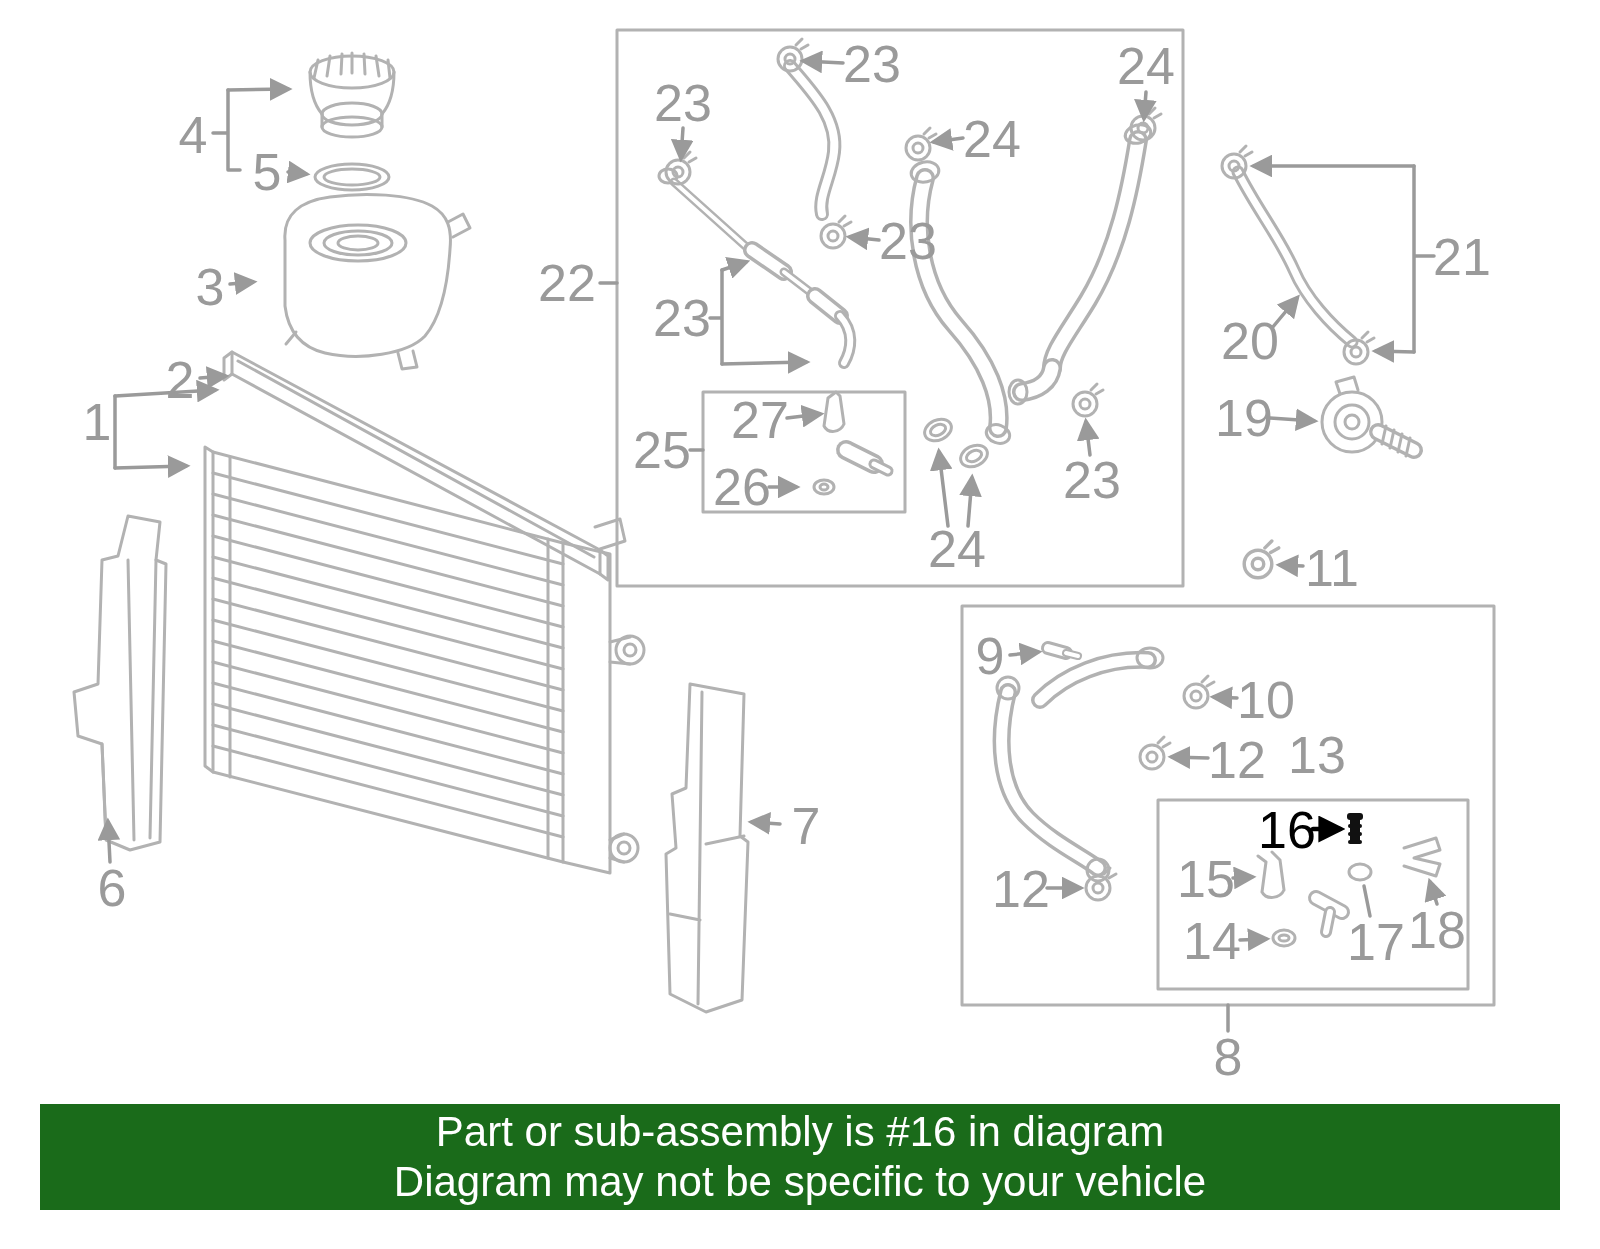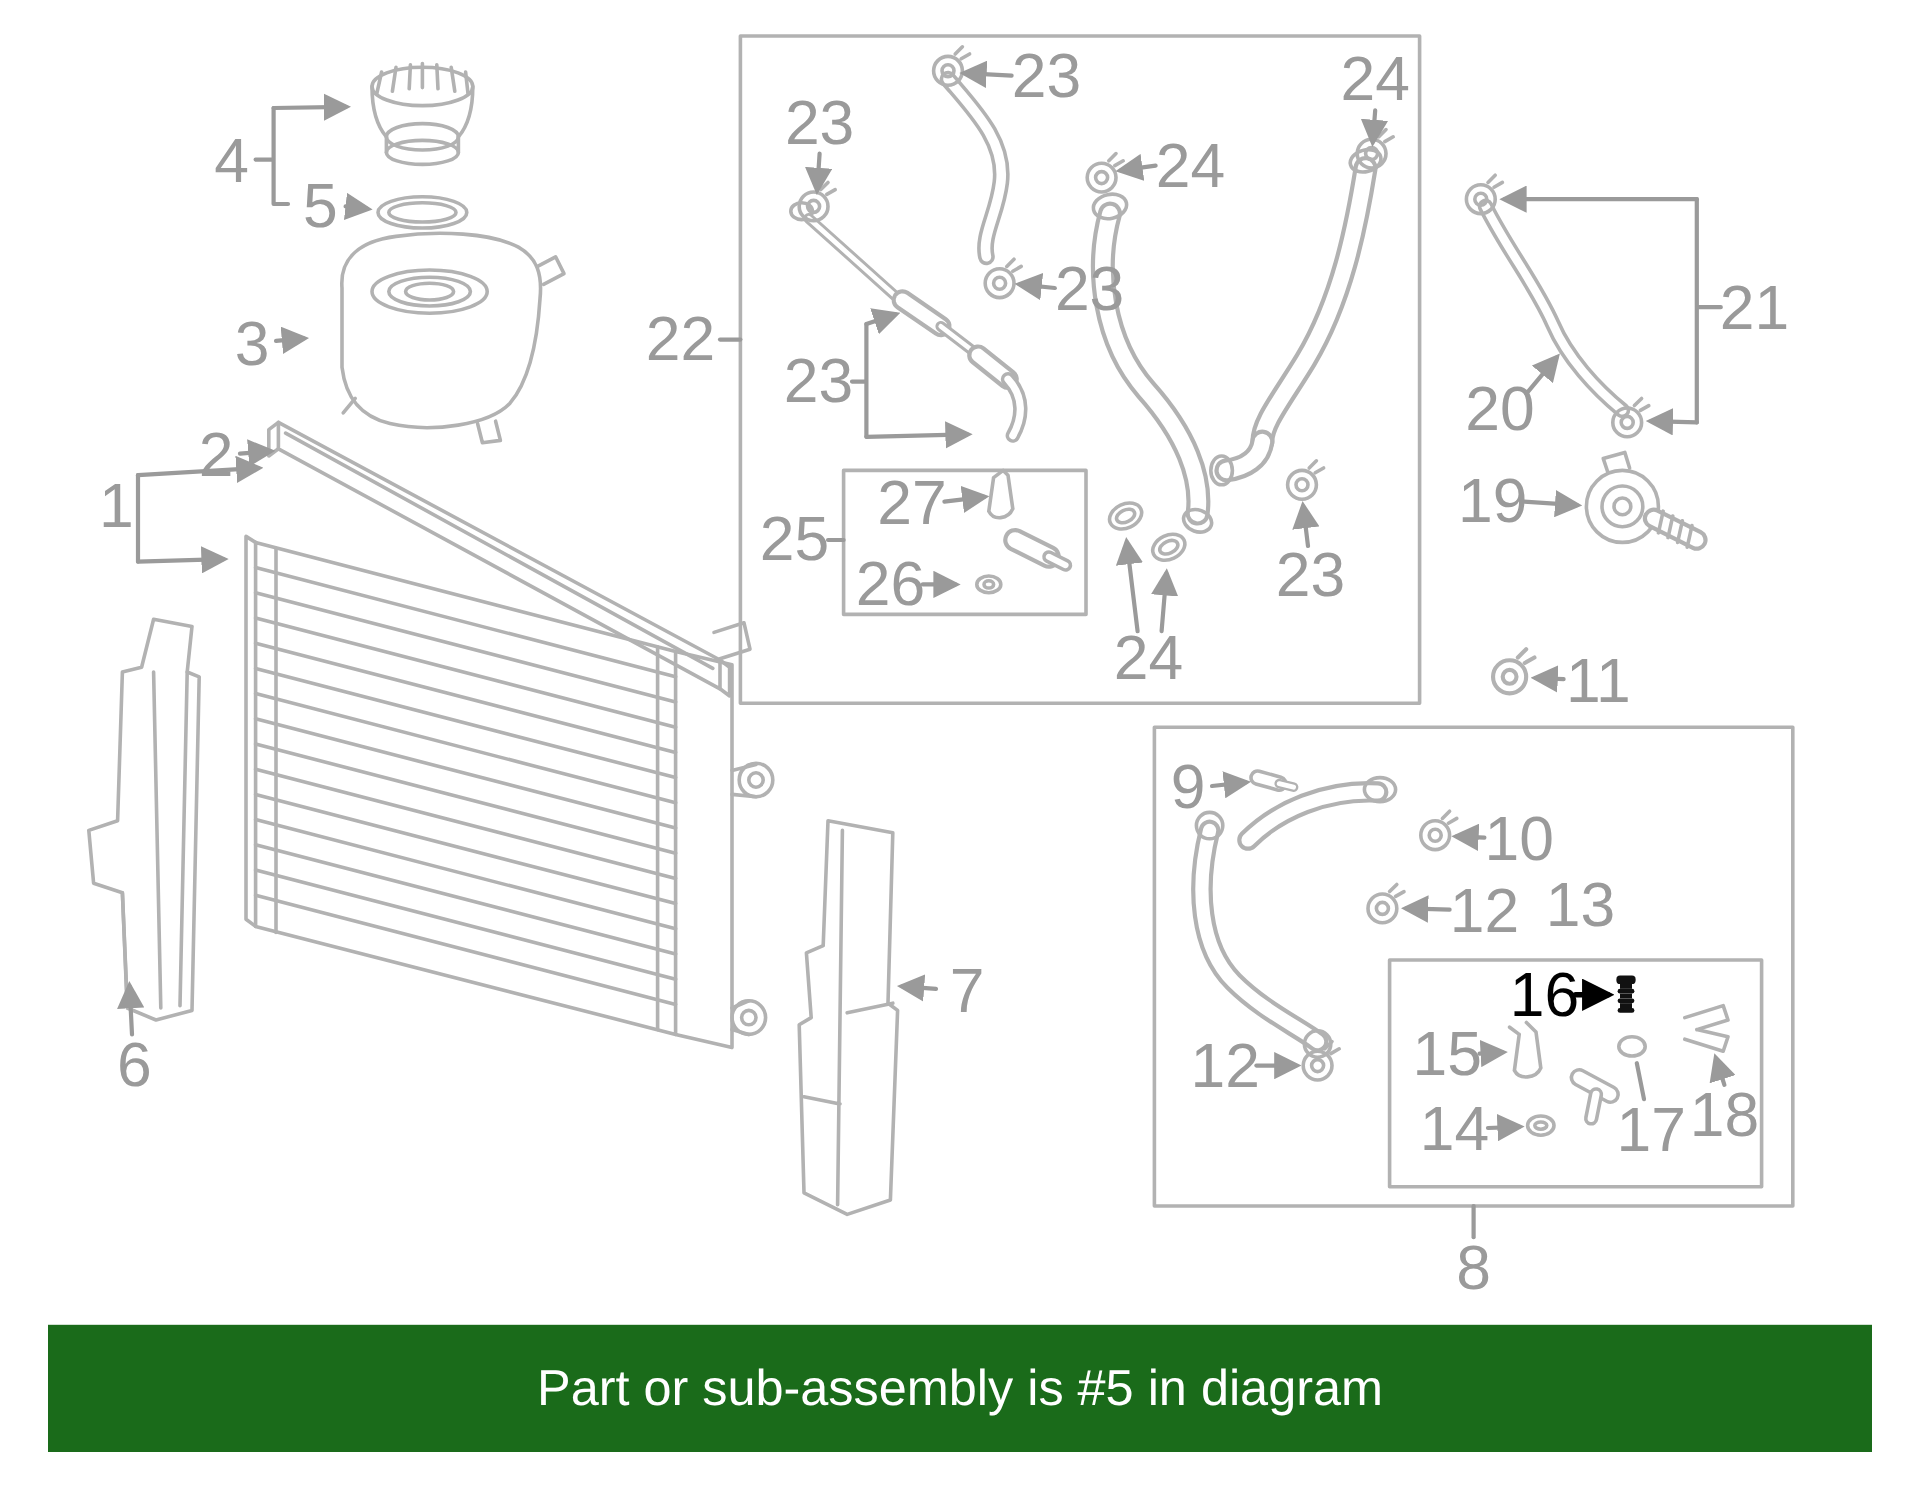--- a/index.html
+++ b/index.html
@@ -343,16 +343,17 @@
         <text x="1206" y="879" class="part-label">15</text>
         <text x="1287" y="830" class="part-label highlighted">16</text>
         <text x="1212" y="941" class="part-label">14</text>
         <text x="1376" y="942" class="part-label">17</text>
         <text x="1437" y="930" class="part-label">18</text>
         <text x="1228" y="1057" class="part-label">8</text>
       </g>
 </svg>
 
 <div class="banner">
-  <div class="banner-line">Part or sub-assembly is #5 in diagram</div>
+  <div class="banner-line">Part or sub-assembly is #16 in diagram</div>
+  <div class="banner-line">Diagram may not be specific to your vehicle</div>
 </div>
 
 </div>
 
 </body></html>

